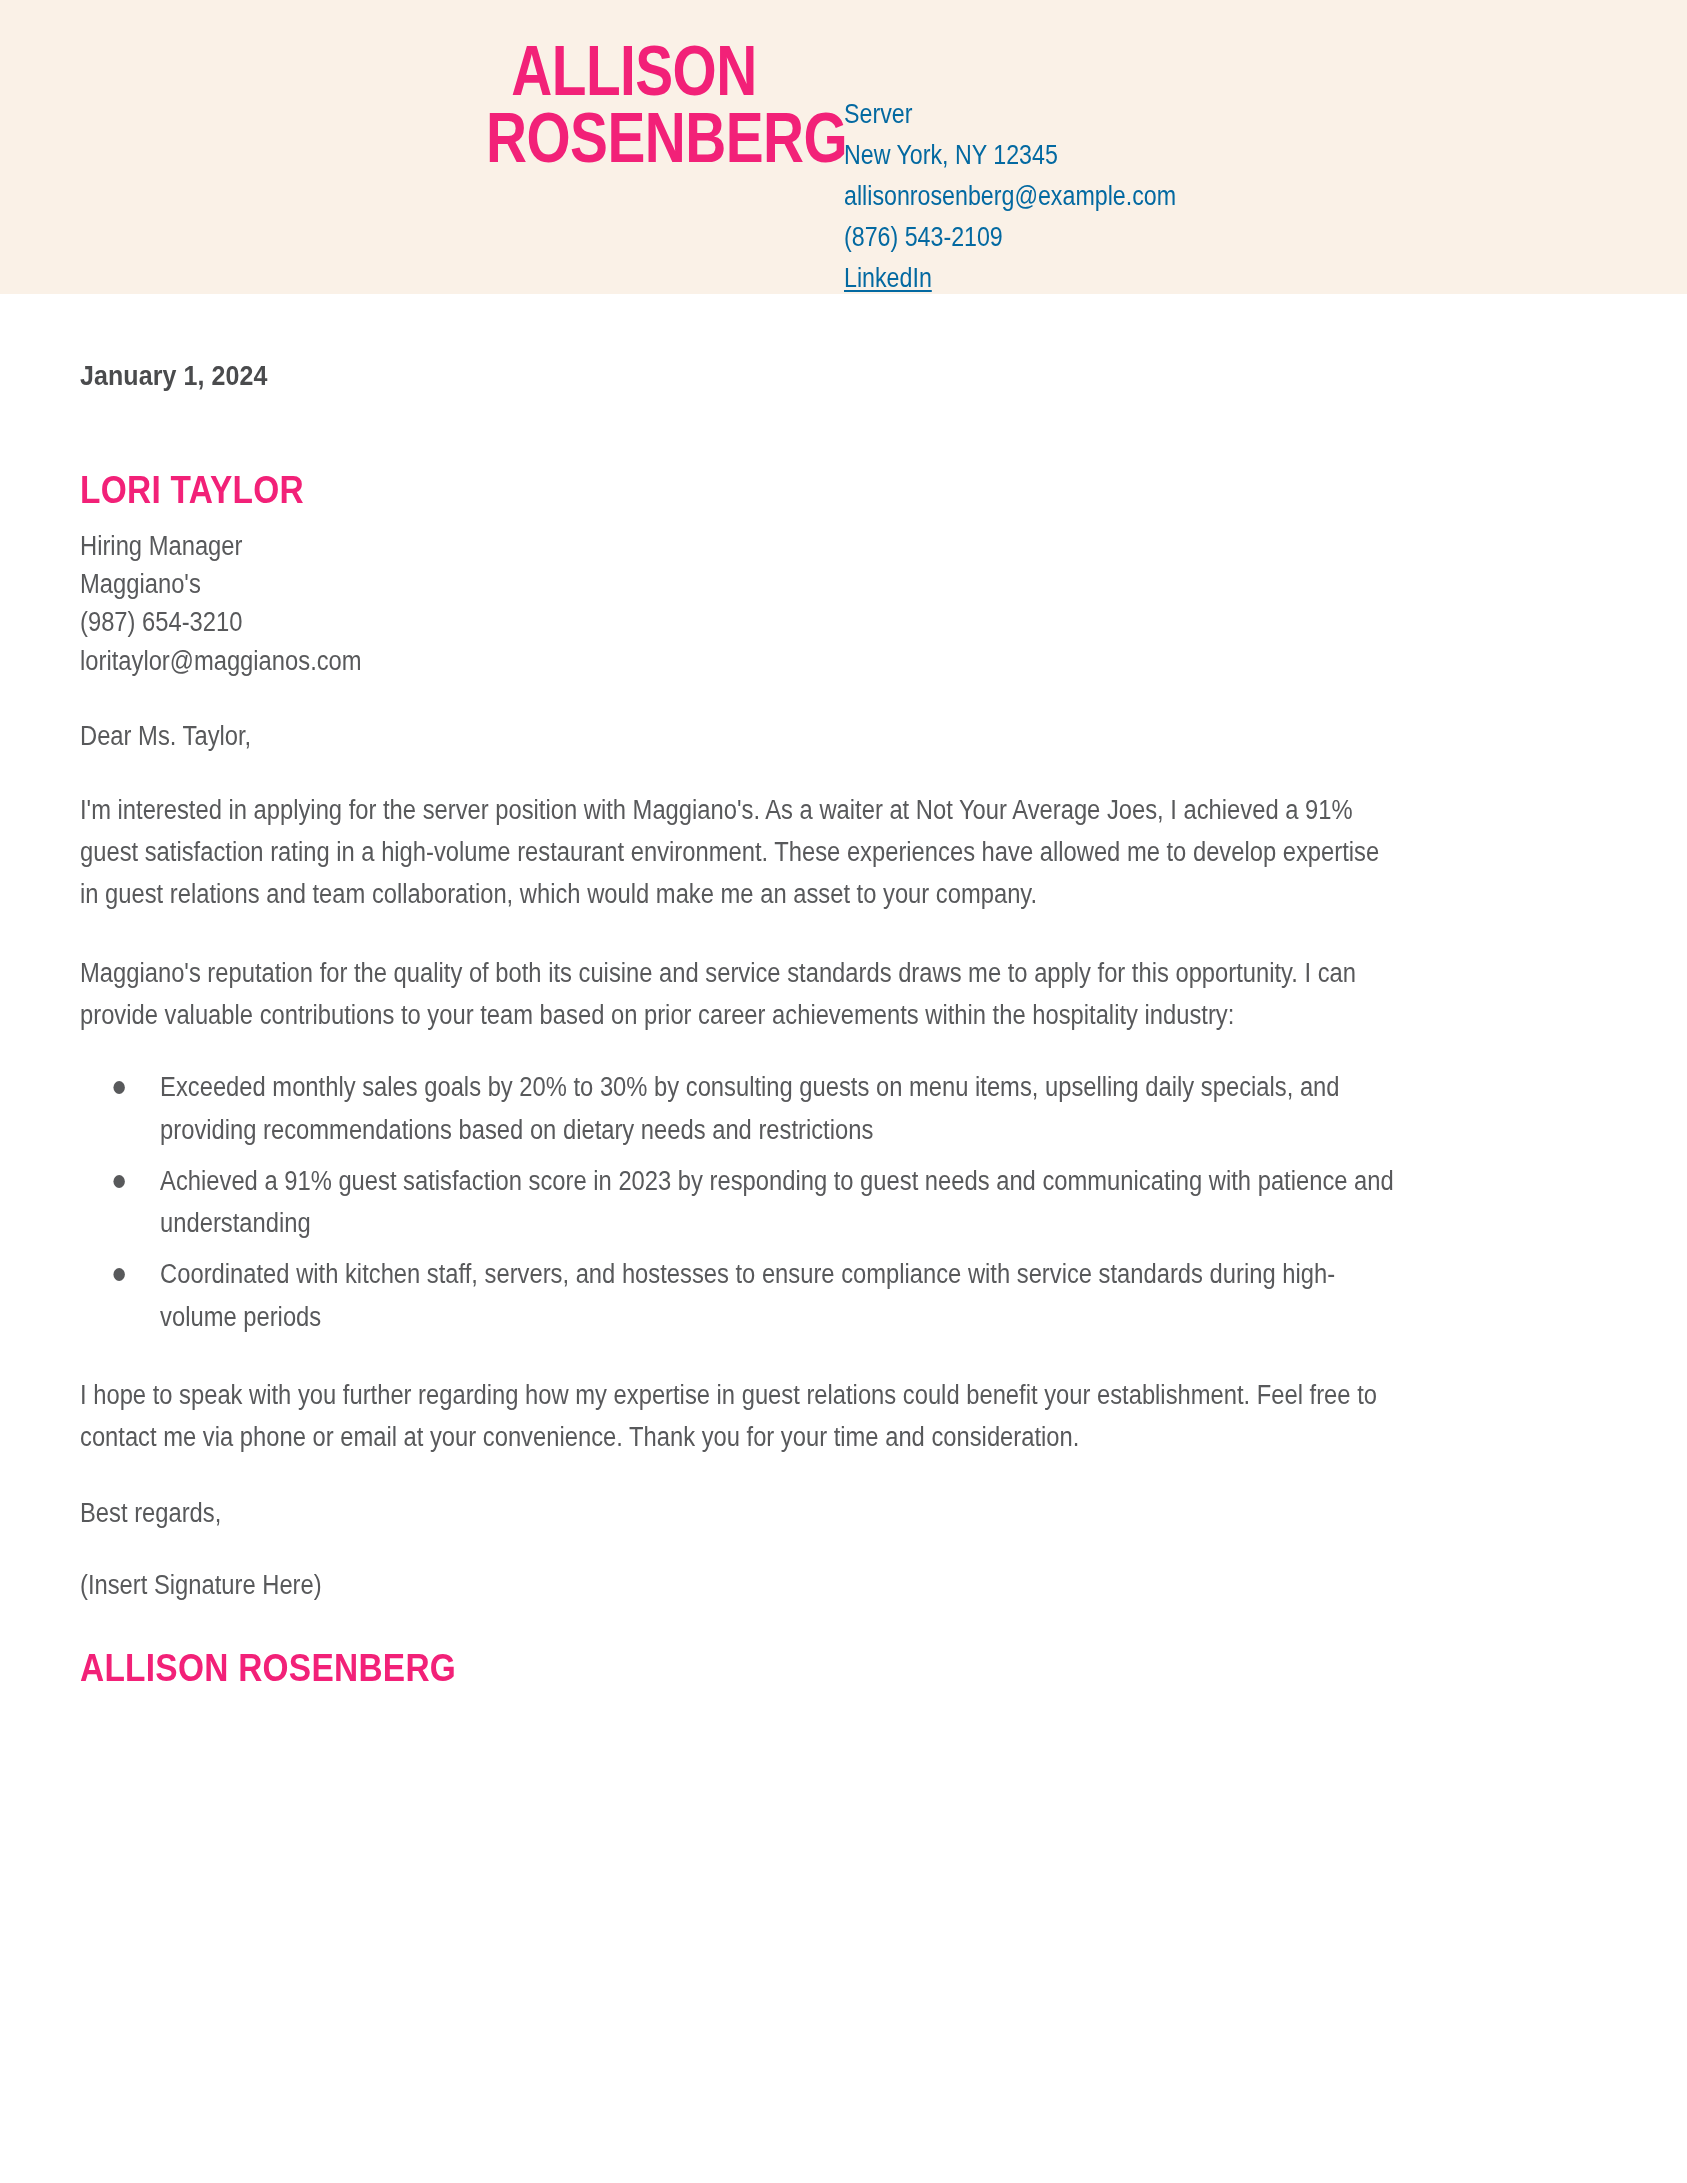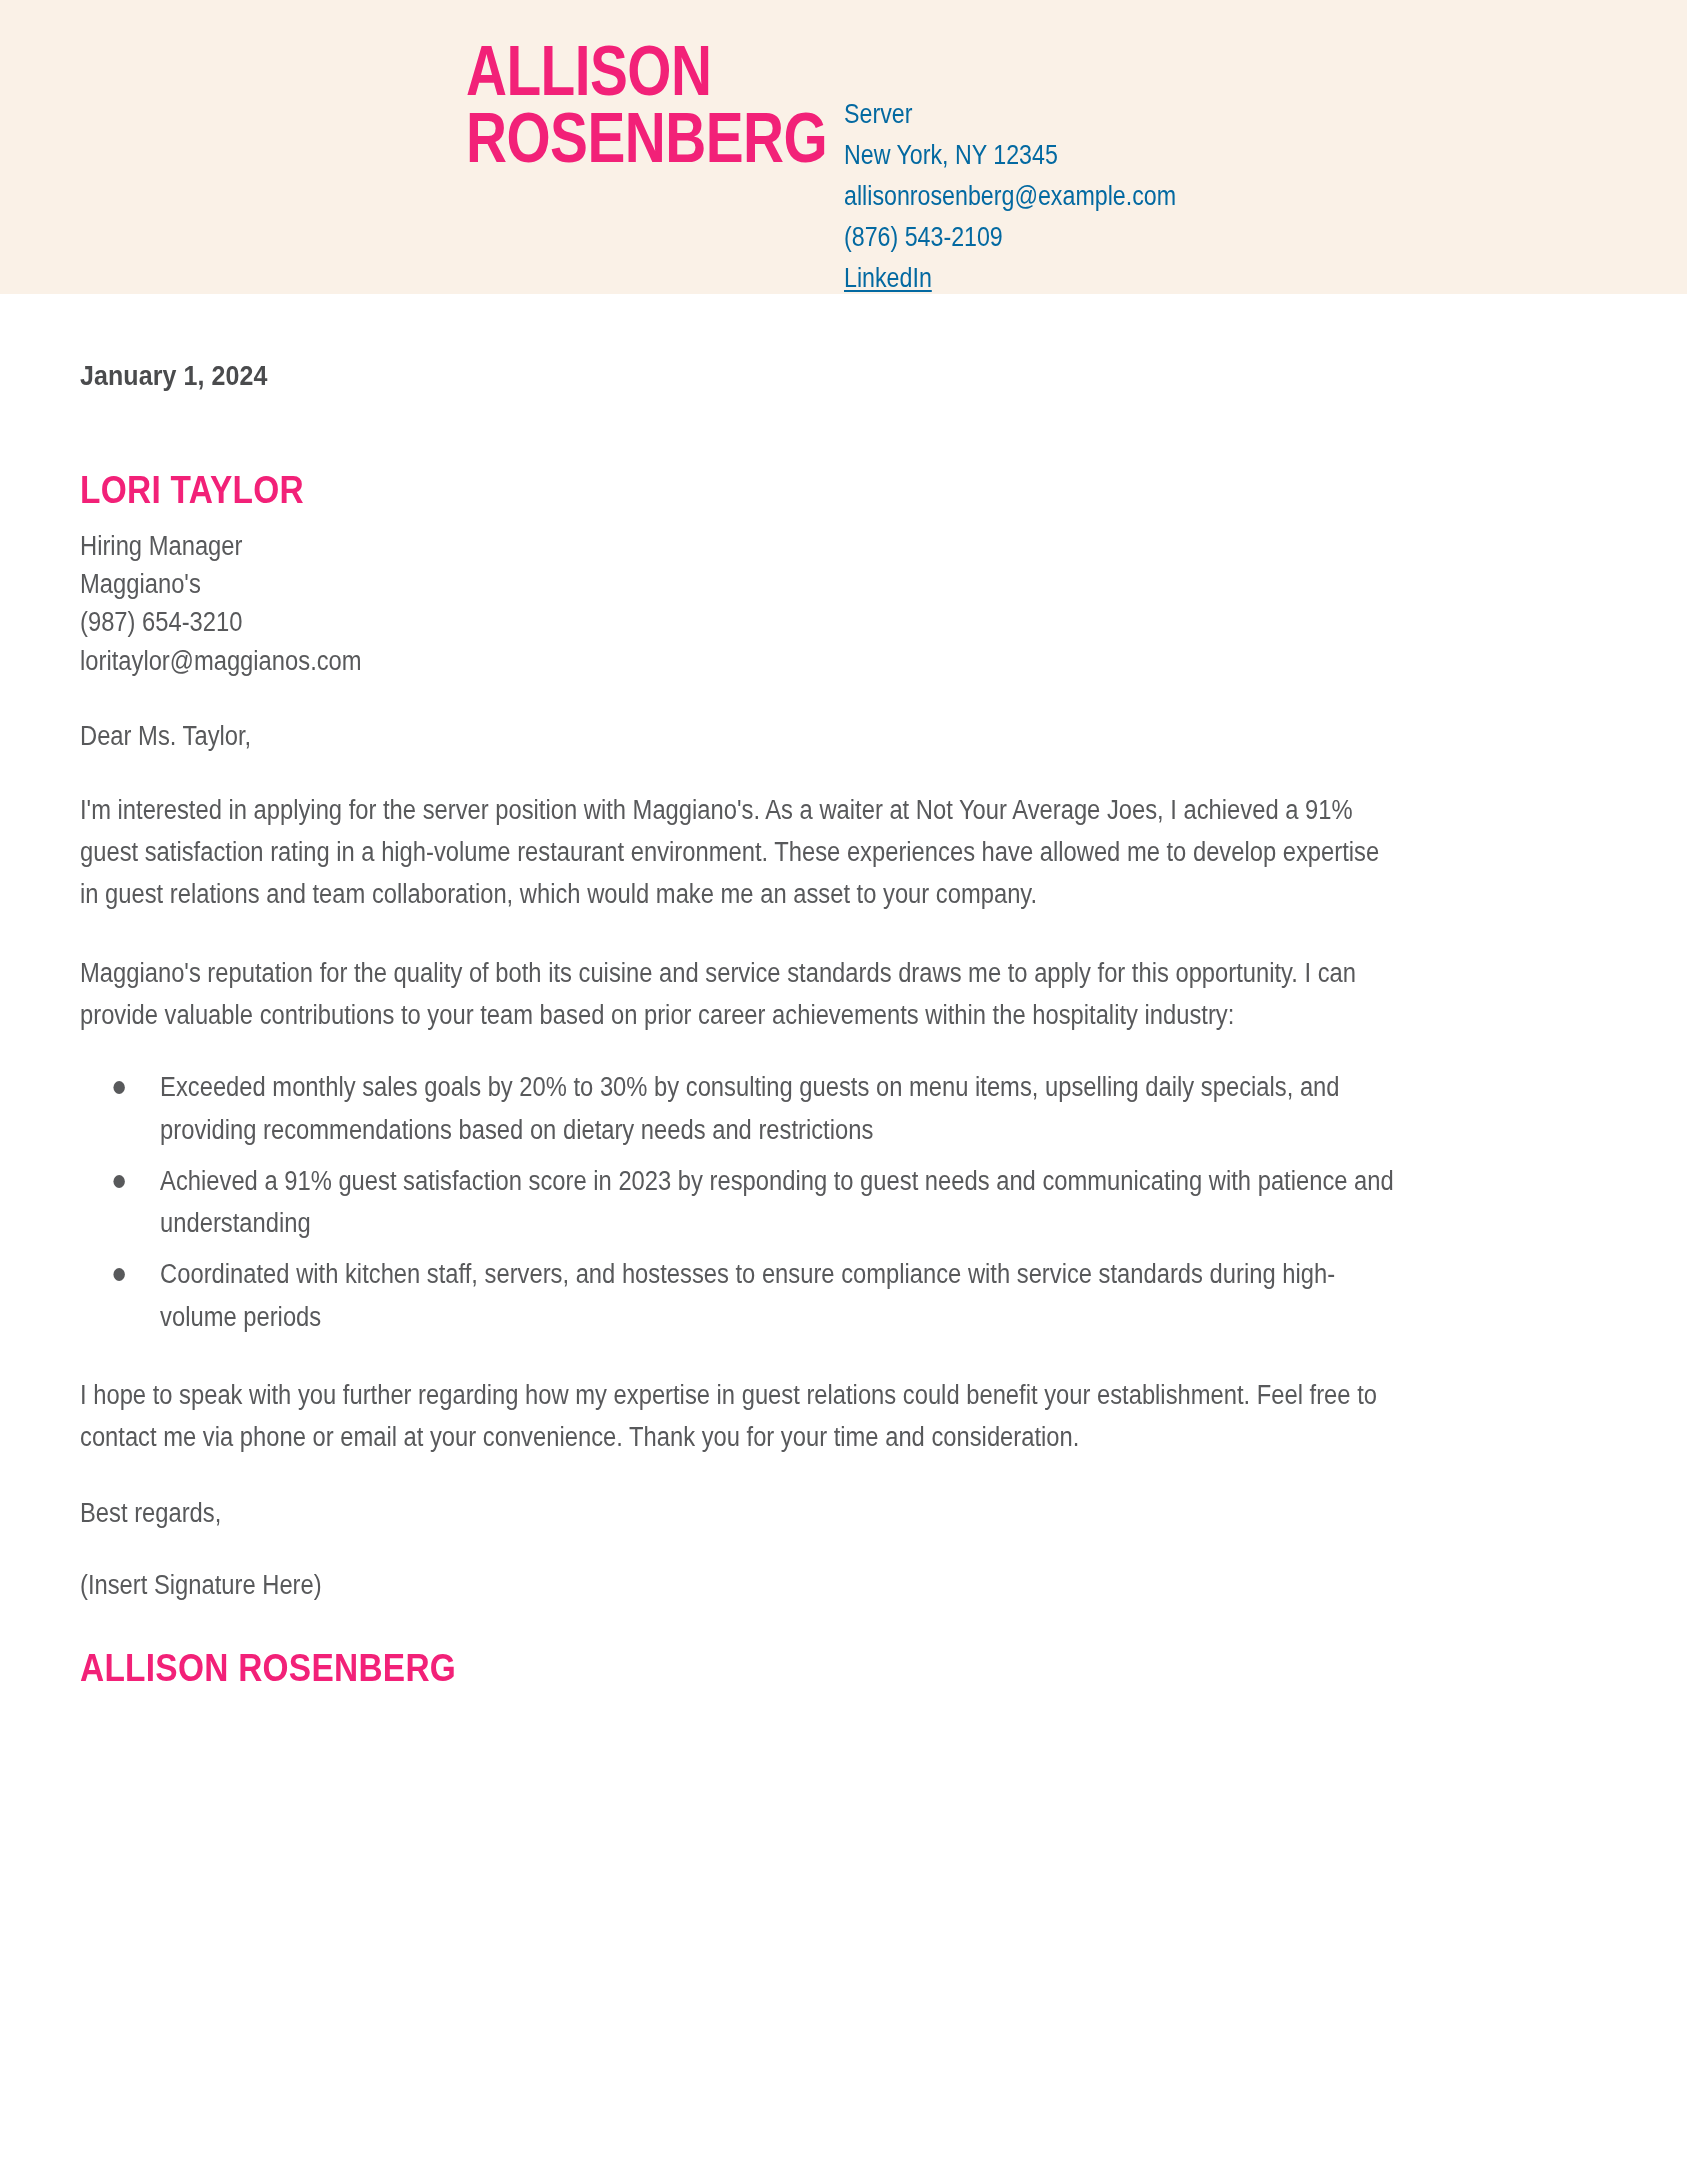--- a/index.html
+++ b/index.html
@@ -28,24 +28,24 @@
     width: 100%;
     height: 294px;
     background: #faf1e7;
     box-sizing: border-box;
     display: flex;
     align-items: flex-start;
   }
 
   .header-name {
     position: absolute;
-    left: 392px;
+    left: 412px;
     top: 38px;
     width: 370px;
-    text-align: left;
+    text-align: center;
   }
 
   .header-name .name-line {
     display: block;
     color: #f22178;
     font-weight: 700;
     font-size: 71px;
     line-height: 0.94;
     letter-spacing: -0.7px;
     transform: scaleX(0.80);

